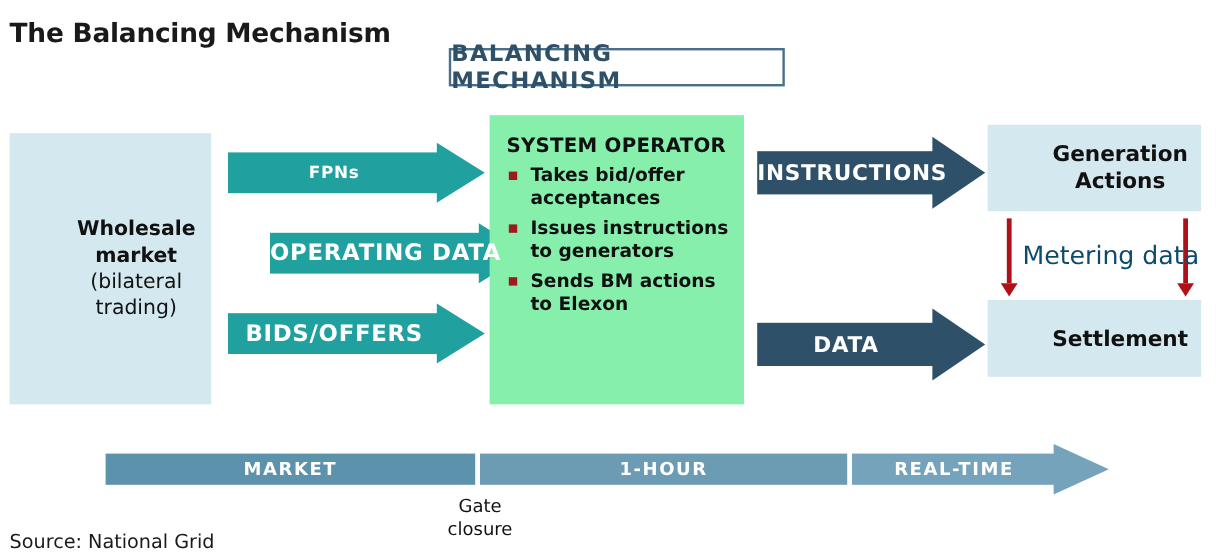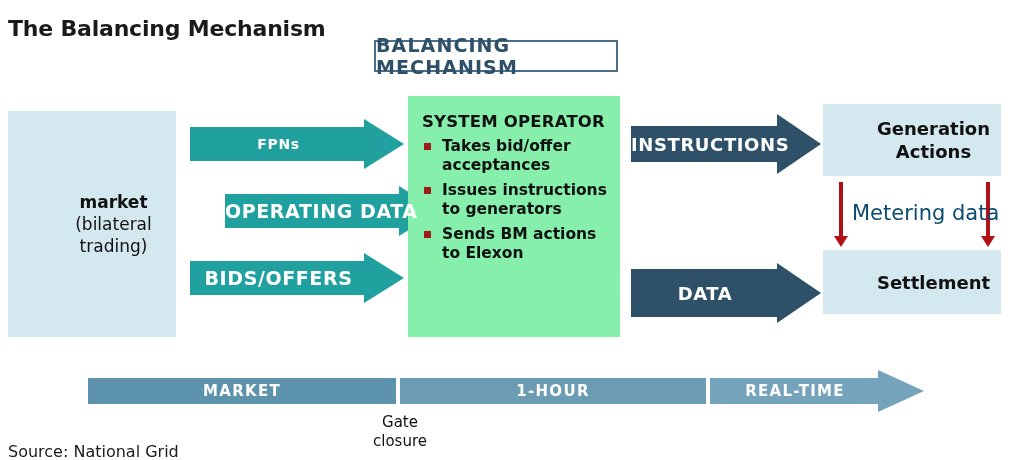--- a/index.html
+++ b/index.html
@@ -16,21 +16,21 @@
   .title{
     position:absolute;left:8px;top:4px;
     font-size:22px;font-weight:700;color:#1a1a1a;
     letter-spacing:-0.2px;
     white-space:nowrap;
   }
 
   
   .bm-chip{
     position:absolute;left:374px;top:28px;
-    width:244px;height:32px;
+    width:280px;height:32px;
     border:2px solid #4a7089;
     box-sizing:border-box;
     display:flex;align-items:center;justify-content:center;
     color:#2e5068;font-size:19px;font-weight:700;letter-spacing:1.1px;
     background:#fff;
   }
 
   
   .box{
     position:absolute;
@@ -107,21 +107,21 @@
   #arrow-bids{left:190px;top:249px;width:213px;height:34px;}
   #arrow-bids .shaft{width:176px;}
   #arrow-bids .head{left:174px;border-left:40px solid #21a0a0;border-top-width:25px;border-bottom-width:25px;}
   #arrow-bids .lbl{font-size:19px;padding-right:36px;}
 
   #arrow-instructions{left:631px;top:114px;width:190px;height:36px;}
   #arrow-instructions .shaft{width:148px;background:#2e5068;}
   #arrow-instructions .head{left:146px;border-left:44px solid #2e5068;border-top-width:30px;border-bottom-width:30px;}
   #arrow-instructions .lbl{font-size:18px;padding-right:42px;}
 
-  #arrow-data{left:631px;top:257px;width:190px;height:48px;}
+  #arrow-data{left:631px;top:257px;width:190px;height:36px;}
   #arrow-data .shaft{width:148px;background:#2e5068;}
   #arrow-data .head{left:146px;border-left:44px solid #2e5068;border-top-width:30px;border-bottom-width:30px;}
   #arrow-data .lbl{font-size:18px;padding-right:42px;}
 
   
   .red-arrow{position:absolute;width:14px;}
   .red-arrow .stem{
     position:absolute;left:5px;top:0;width:4px;background:#b01116;
   }
   .red-arrow .tip{
@@ -173,20 +173,21 @@
 </head>
 <body>
 
 <div class="canvas">
 
   <div class="title">The Balancing Mechanism</div>
 
   <div class="bm-chip">BALANCING MECHANISM</div>
 
   <div class="box box-lightblue" id="wholesale-box">
+    <div class="ws-line bold">Wholesale</div>
     <div class="ws-line bold">market</div>
     <div class="ws-line">(bilateral</div>
     <div class="ws-line">trading)</div>
   </div>
 
   <div class="barrow teal" id="arrow-fpns">
     <span class="shaft"></span>
     <span class="head"></span>
     <span class="lbl">FPNs</span>
   </div>

